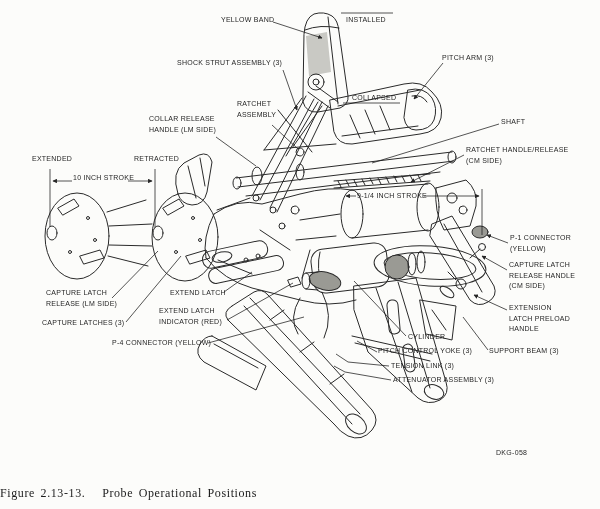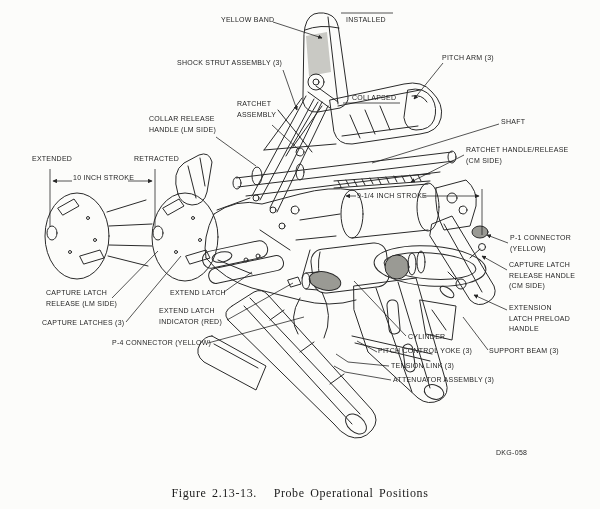--- a/index.html
+++ b/index.html
@@ -1,21 +1,21 @@
 <!DOCTYPE html>
 <html><head>
 <meta charset="utf-8">
 <style>
   html,body{margin:0;padding:0;background:#e8e8e4;}
   #page{position:relative;width:600px;height:509px;background:#fcfcfa;overflow:hidden;
         font-family:"Liberation Sans","DejaVu Sans",sans-serif;}
   #art{position:absolute;left:0;top:0;}
   .lbl{position:absolute;font-size:7px;line-height:1.5;letter-spacing:.25px;
        color:#1f1f1f;white-space:pre;}
-  .cap{position:absolute;left:0;right:0;top:486px;text-align:center;
+  .cap{position:absolute;left:0;right:0;top:486px;
        font-family:"Liberation Serif","DejaVu Serif",serif;font-size:12px;
        letter-spacing:.6px;word-spacing:2px;color:#1b1b1b;white-space:pre;}
   .dkg{position:absolute;left:496px;top:449px;font-size:7px;letter-spacing:.3px;color:#2a2a2a;}
 </style>
 </head>
 <body>
 
 <div id="page">
 
 <svg id="art" width="600" height="509" viewBox="0 0 600 509">

